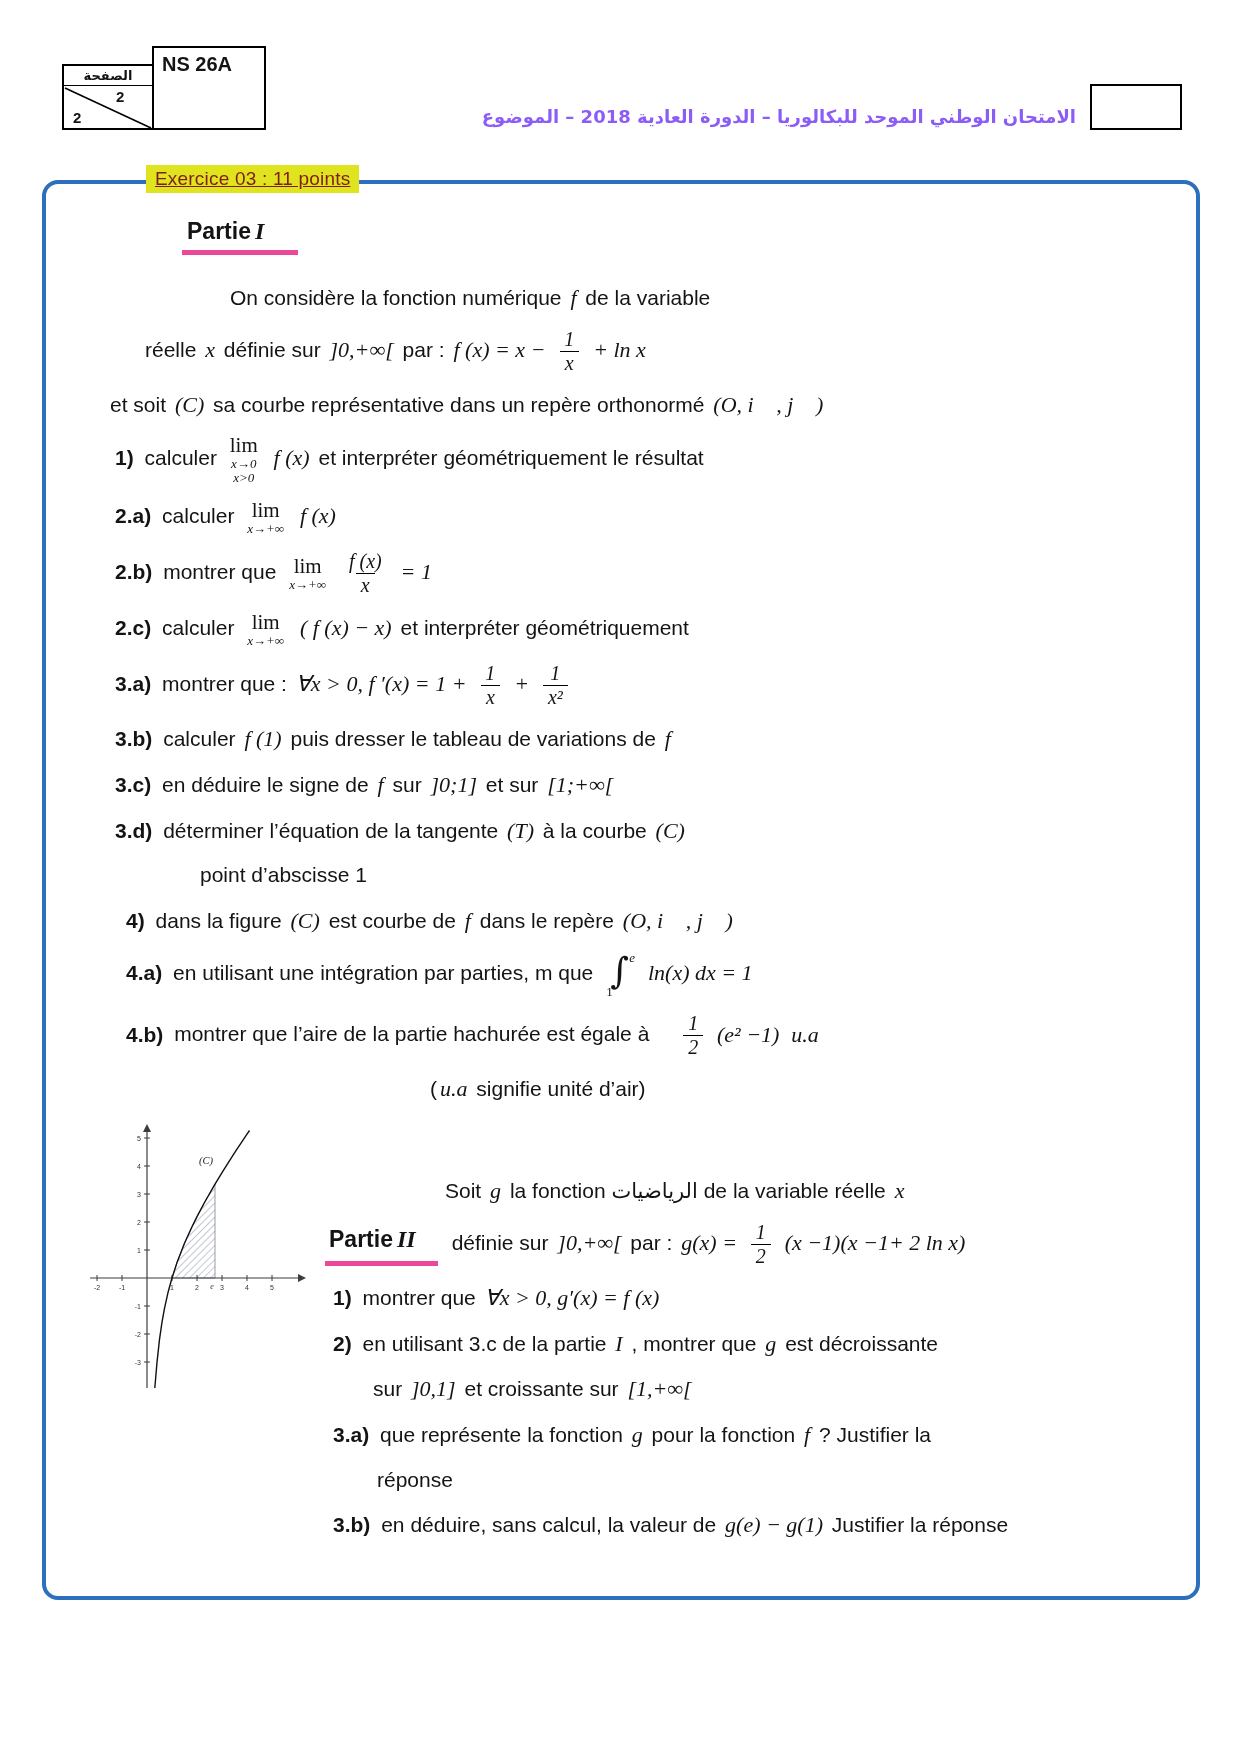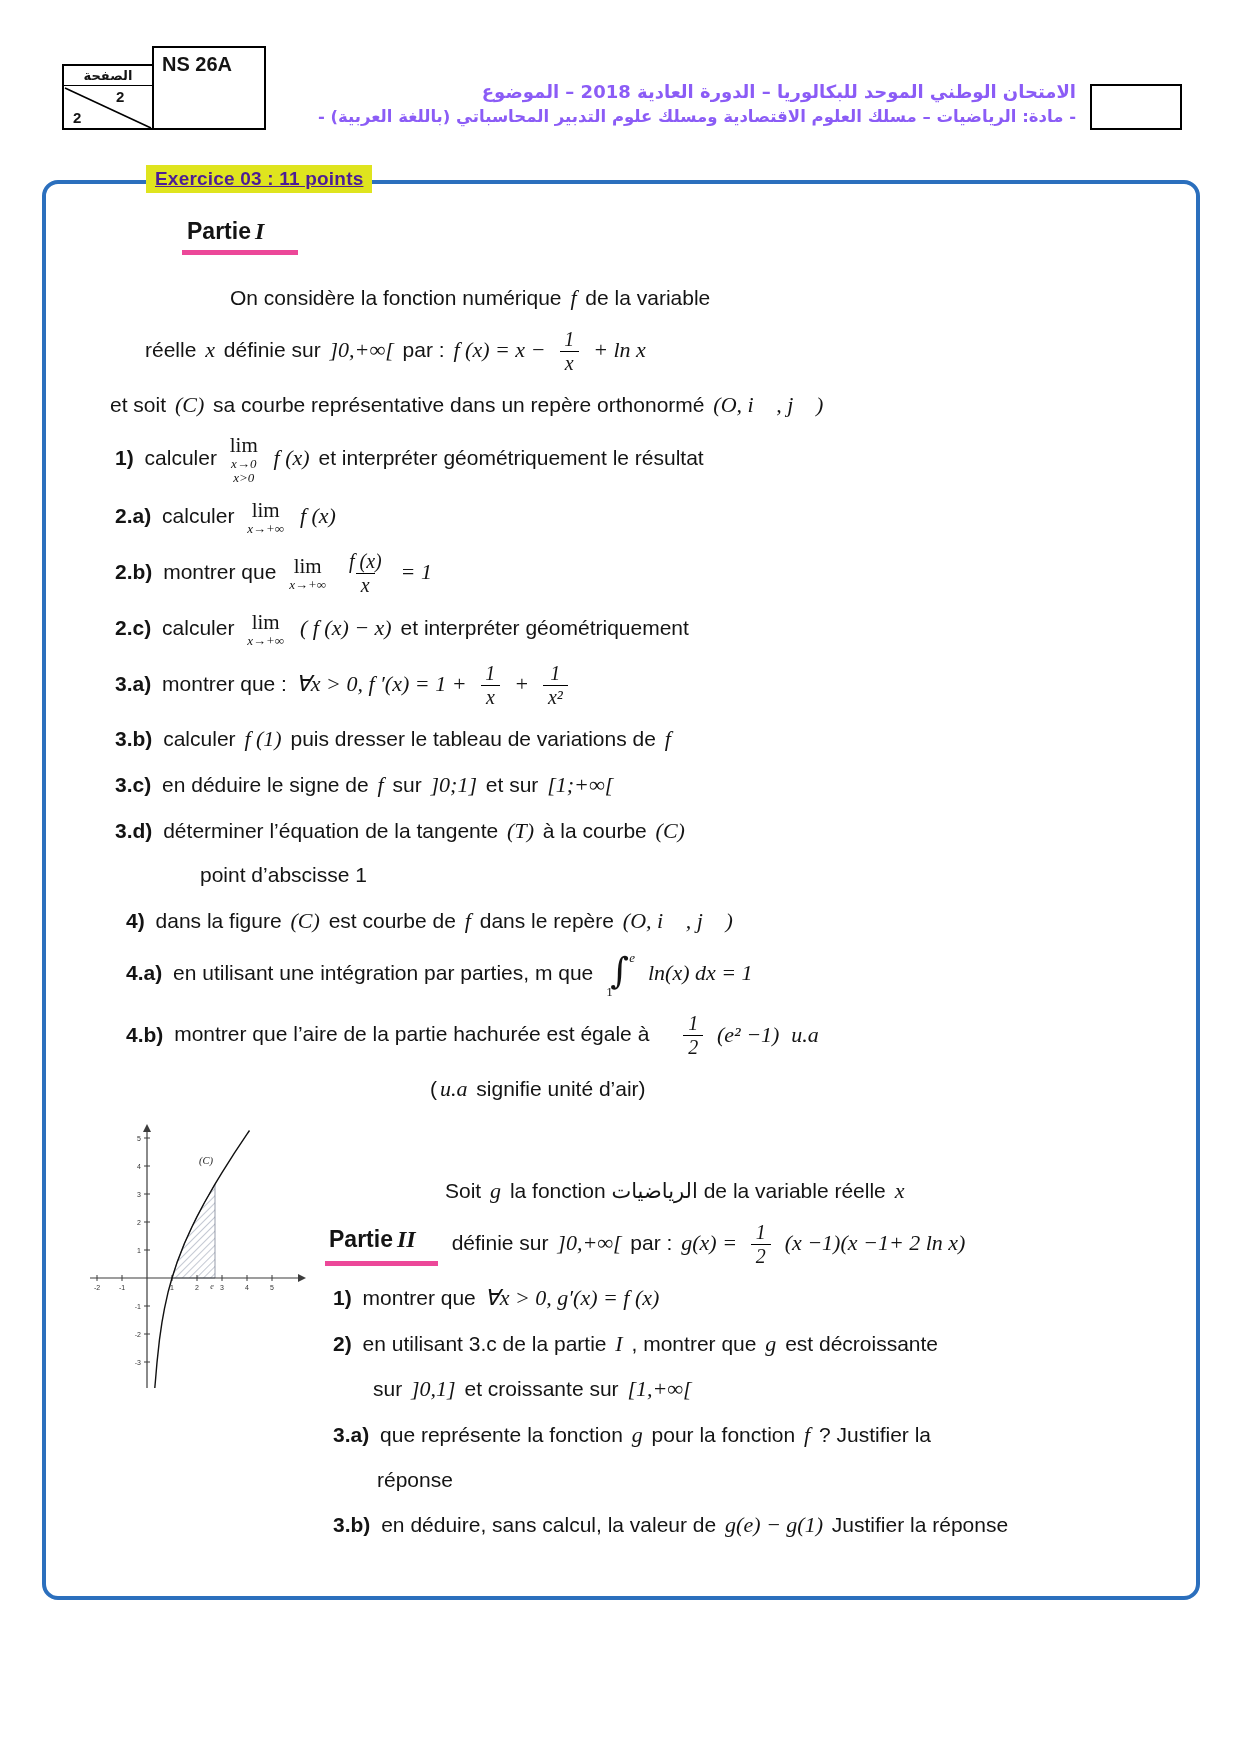--- a/index.html
+++ b/index.html
@@ -21,22 +21,22 @@
   .titles .t1 { font-size:18px; font-weight:bold; line-height:1.45; }
   .titles .t2 { font-size:16.5px; font-weight:bold; line-height:1.5; }
   .emptybox { width:92px; height:46px; border:2px solid #000; margin-top:6px; flex:none; }
 
   
   .frame {
     margin:50px 40px 0 42px; min-height:1340px; position:relative;
     border:4px solid #2b6fbd; border-radius:16px; padding:30px 24px 40px 28px;
   }
   .ex-title {
-    position:absolute; top:-19px; left:100px; background:#dfe41e; color:#4c1d95;
-    font-weight:bold; font-size:19px; text-decoration:underline; padding:3px 9px; letter-spacing:.2px;
+    position:absolute; top:-19px; left:100px; background:#dfe41e; color:#7f1d1d;
+    font-weight:normal; font-size:19px; text-decoration:underline; padding:3px 9px; letter-spacing:.2px;
   }
   .partie { display:inline-block; font-size:23px; font-weight:bold; border-bottom:5px solid #ec4899; padding:0 34px 5px 5px; margin:4px 0 12px 108px;text-align:right; }
   .partie .roman { font-family:"Liberation Serif", serif; font-style:italic; font-size:24px; font-weight:bold; padding-left:4px; }
   .p2h { margin:0 14px 0 0; padding:0 22px 5px 4px; flex:none; }
 
   
   .line { margin:16px 0; font-size:21px; line-height:1.35; }
   .t  { font-size:21px; }
   .m  { font-family:"Liberation Serif", serif; font-style:italic; font-size:22px; padding:0 3px; }
   .qn { font-weight:bold; font-size:21px; padding-right:5px; }
@@ -85,21 +85,20 @@
       <div class="lbl">الصفحة</div>
       <svg width="88" height="44">
         <line x1="1" y1="2" x2="87" y2="42" stroke="#000" stroke-width="1.6"></line>
       </svg>
       <span class="pg-top">2</span>
       <span class="pg-bottom">2</span>
     </div>
     <div class="codebox">NS 26A</div>
     <div class="titles" dir="rtl">
       <div class="t1">الامتحان الوطني الموحد للبكالوريا – الدورة العادية 2018 – الموضوع</div>
-      <div class="t2">- مادة: الرياضيات – مسلك العلوم الاقتصادية ومسلك علوم التدبير المحاسباتي (باللغة العربية) -</div>
     </div>
     <div class="emptybox"></div>
   </header>
 
   <section class="frame">
     <div class="ex-title">Exercice 03 : 11 points</div>
 
     <div class="partie">
       <span>Partie</span><span class="roman">I</span>
     </div>

